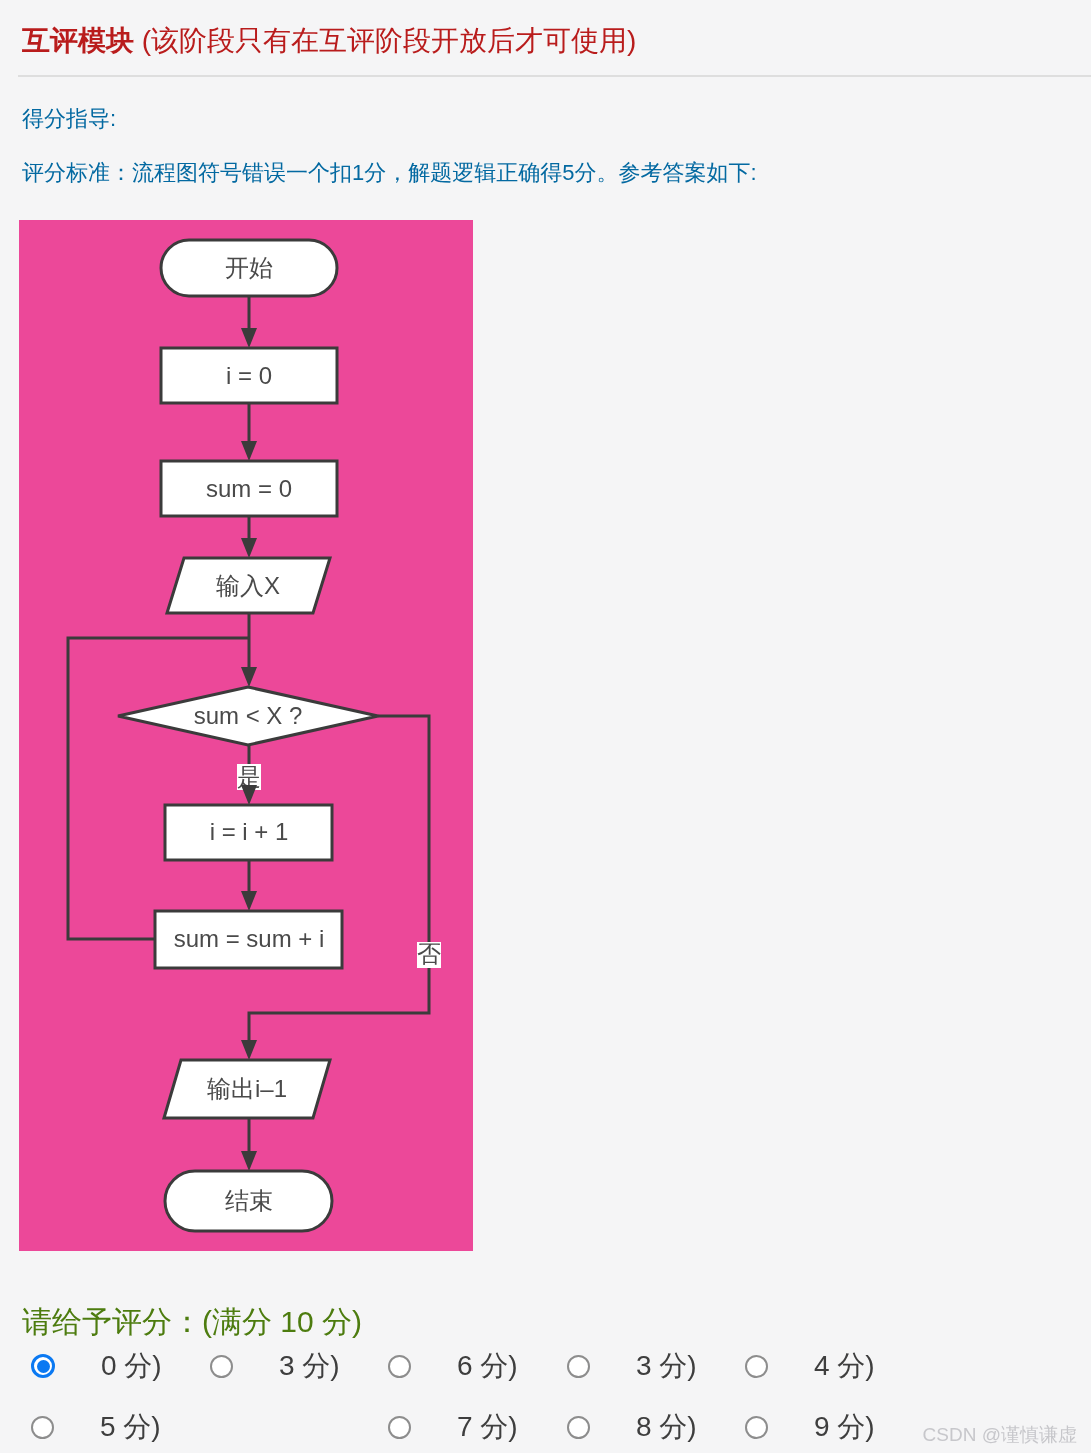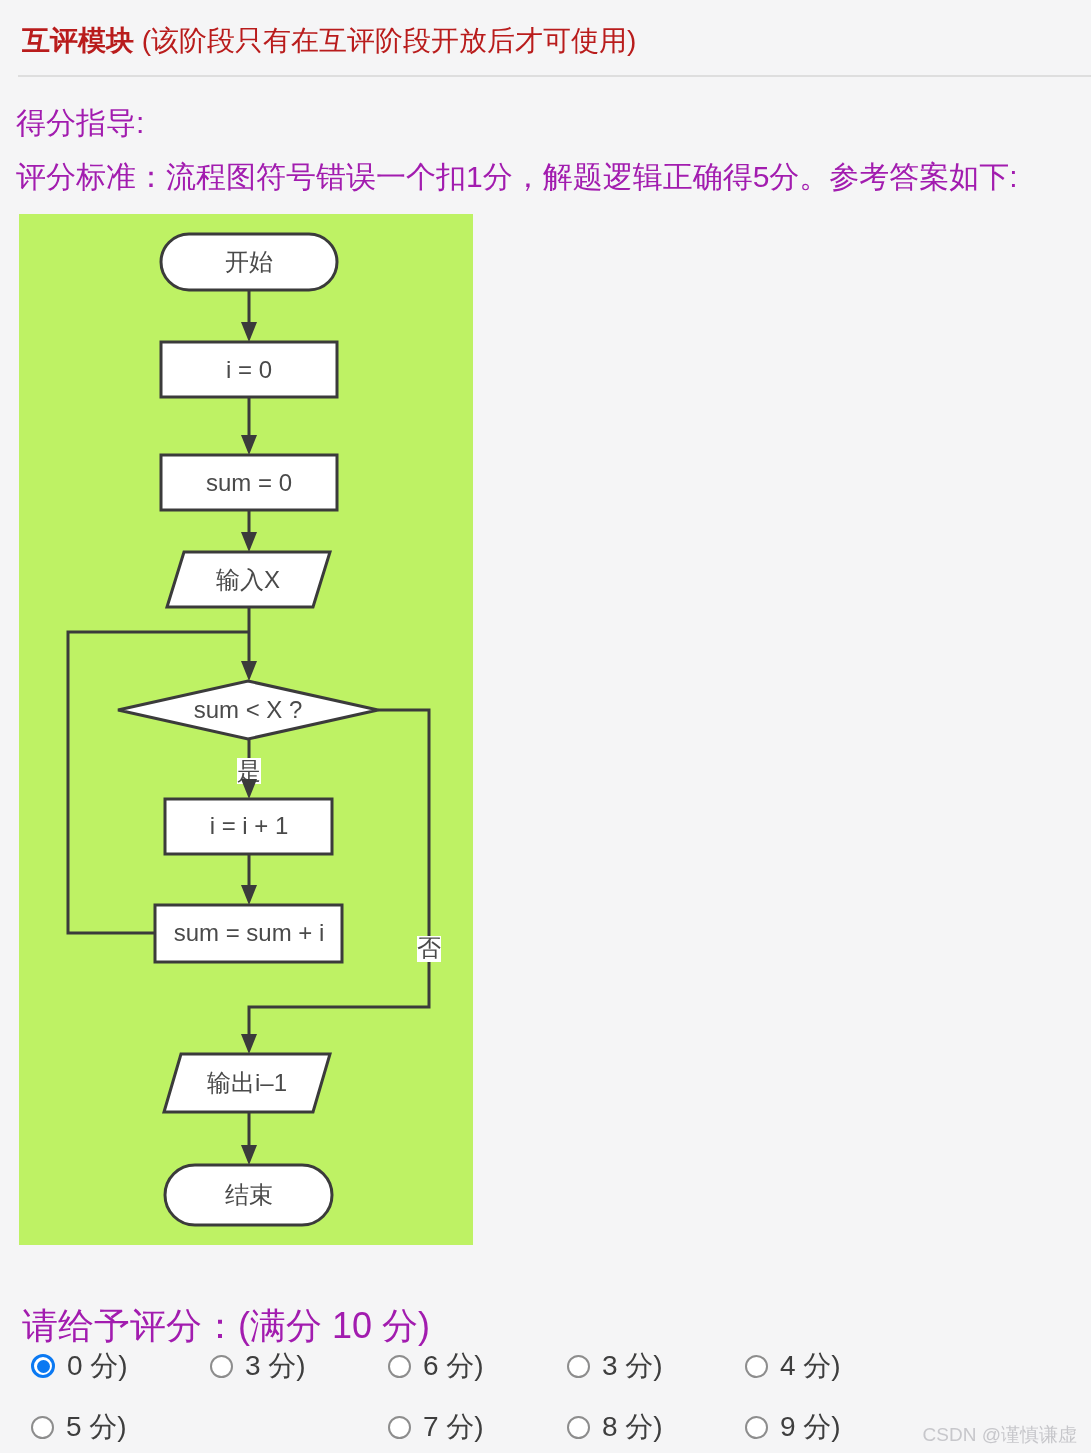--- a/index.html
+++ b/index.html
@@ -9,36 +9,36 @@
     font-family:"Liberation Sans","DejaVu Sans",sans-serif;
     color:#3e3e3e;
     -webkit-font-smoothing:antialiased;
   }
   .abs{position:absolute;}
   
   .page-title{left:22px;top:21px;font-size:28px;line-height:1.4;color:#b91c1c;white-space:nowrap;}
   .page-title .t-bold{font-weight:bold;}
   .divider{left:18px;top:75px;width:1073px;height:2px;background:#dedede;}
   
-  .guide{left:16px;font-size:30px;line-height:1.15;color:#a21caf;white-space:nowrap;}
+  .guide{left:22px;font-size:22px;line-height:1.15;color:#0369a1;white-space:nowrap;}
   .guide.g1{top:106px;}
   .guide.g2{top:160px;}
   
-  .flow-panel{left:19px;top:214px;width:454px;height:1031px;background:#bef264;}
+  .flow-panel{left:19px;top:220px;width:454px;height:1031px;background:#ec4899;}
   svg text{
     font-family:"Liberation Sans","DejaVu Sans",sans-serif;
     font-size:24px;fill:#4a4a4a;
   }
   .shape{fill:#ffffff;stroke:#3b3b3b;stroke-width:3;}
   .edge{fill:none;stroke:#3b3b3b;stroke-width:3;}
   .ahead{fill:#3b3b3b;stroke:none;}
   .lblbg{fill:#ffffff;stroke:none;}
   
-  .prompt{left:22px;top:1302px;font-size:36px;color:#a21caf;white-space:nowrap;}
-  .opt{position:absolute;display:flex;align-items:center;gap:12px;height:30px;cursor:pointer;}
+  .prompt{left:22px;top:1302px;font-size:30px;color:#4d7c0f;white-space:nowrap;}
+  .opt{position:absolute;display:flex;align-items:center;gap:46px;height:30px;cursor:pointer;}
   .opt-label{font-size:28px;color:#3e3e3e;white-space:nowrap;}
   .radio{
     width:23px;height:23px;box-sizing:border-box;flex:none;
     border:2px solid #8d8d8d;border-radius:50%;background:#fff;position:relative;
   }
   .radio.checked{width:24px;height:24px;border:3.5px solid var(--accent,#0b79f2);}
   .radio.checked::after{
     content:"";position:absolute;inset:2.5px;border-radius:50%;
     background:var(--accent,#0b79f2);
   }

